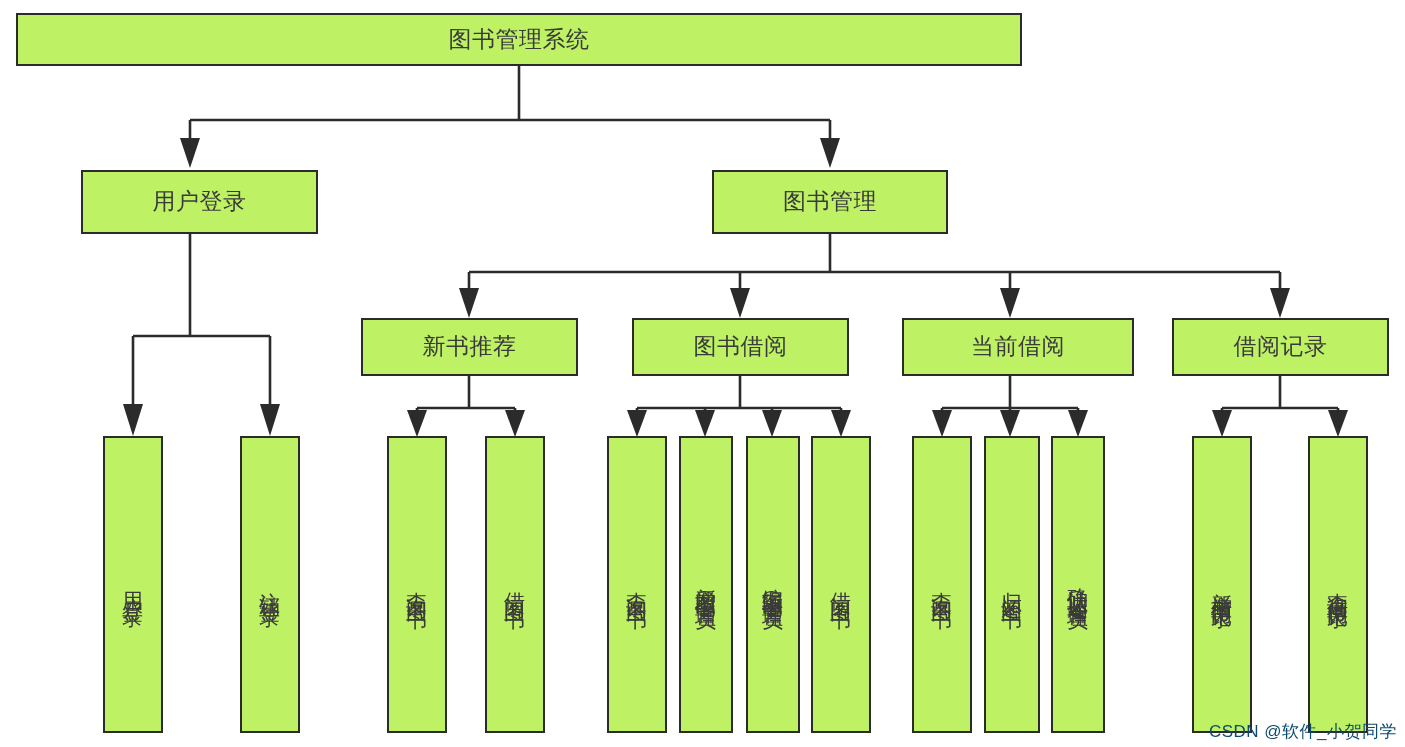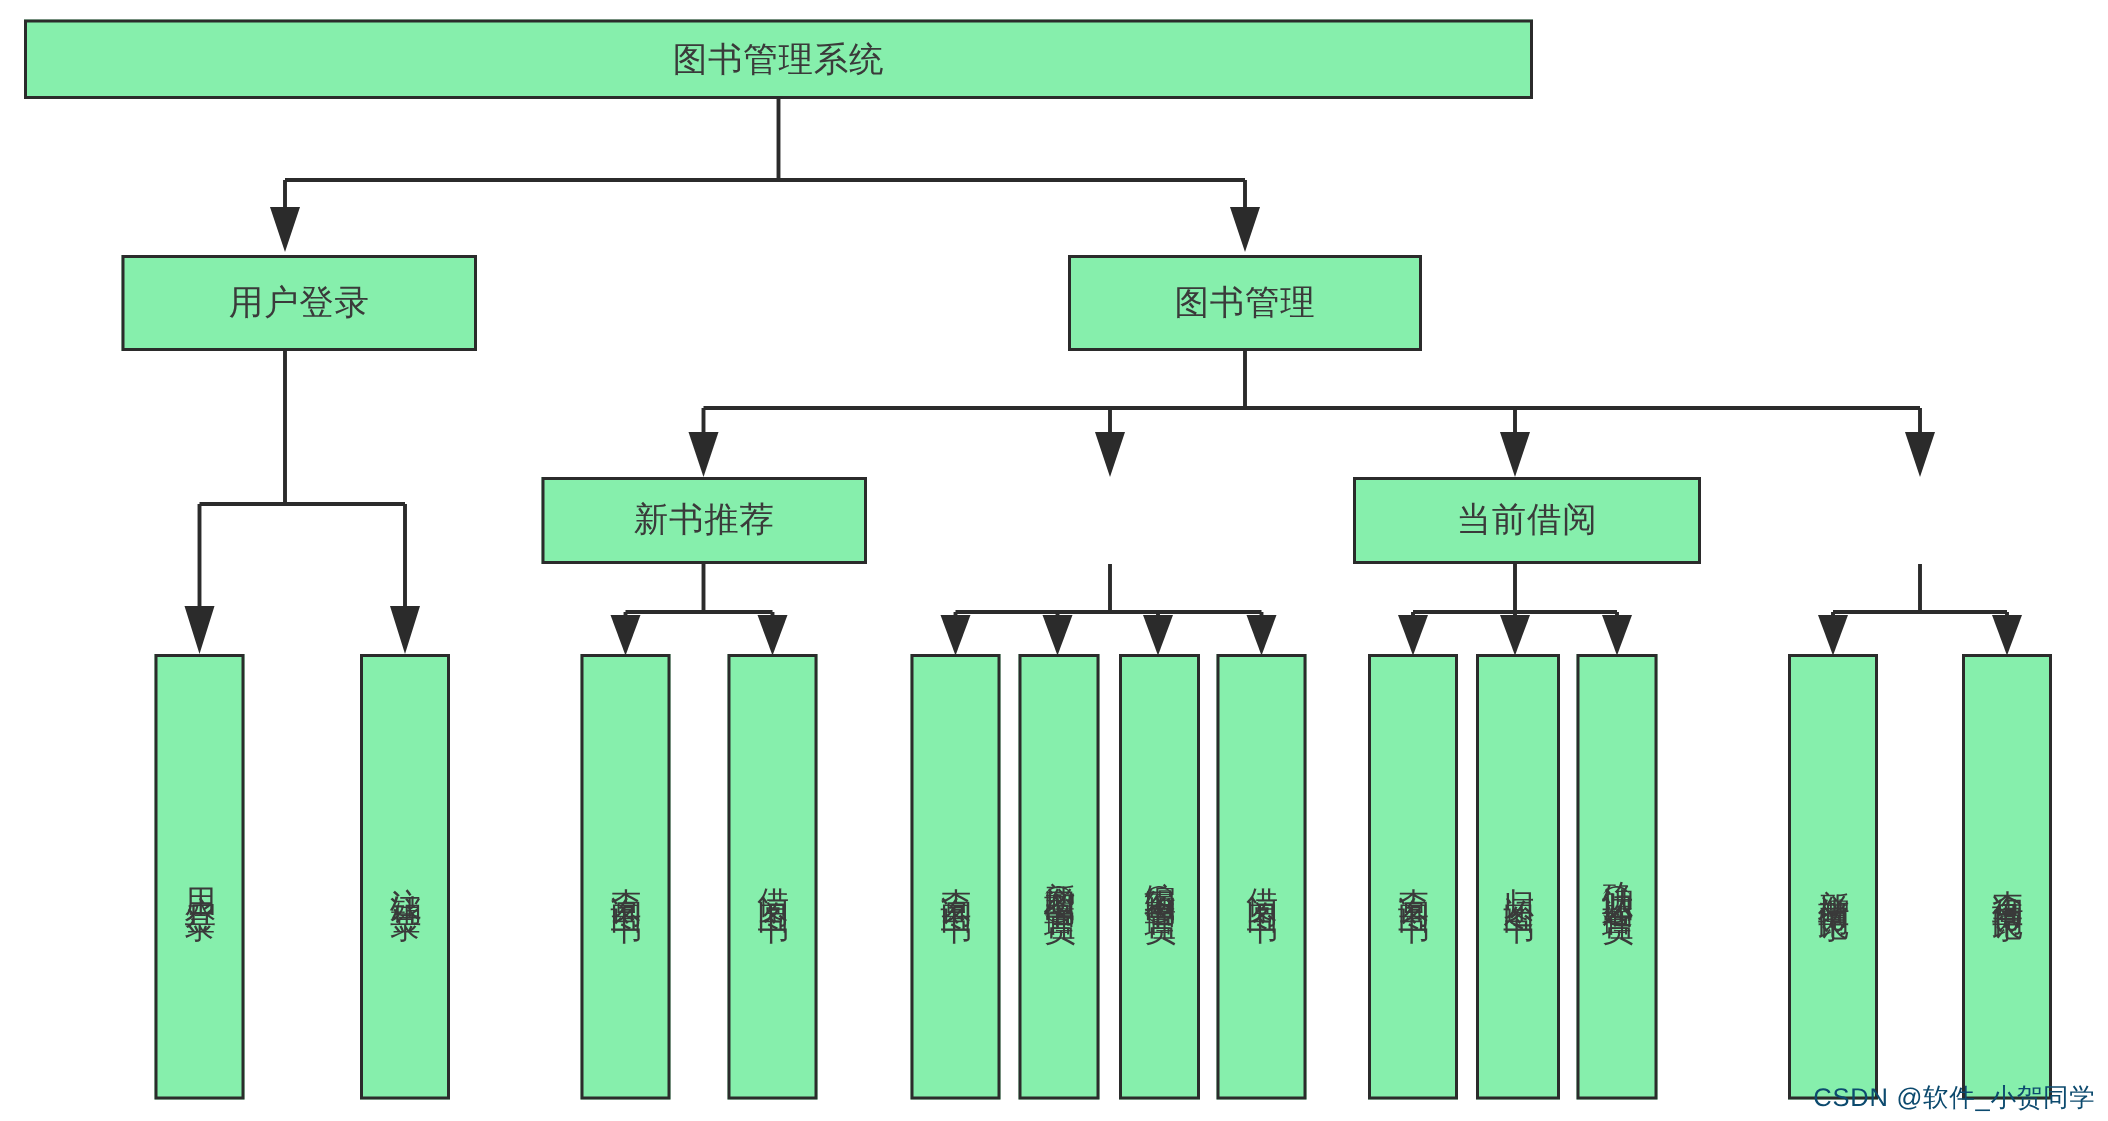--- a/index.html
+++ b/index.html
@@ -16,21 +16,21 @@
   }
   #diagram-root {
     position: relative;
     width: 1405px;
     height: 747px;
     background: #ffffff;
   }
   .node {
     position: absolute;
     box-sizing: border-box;
-    background: #86efac;
+    background: #bef264;
     border: 2.5px solid #2b2b2b;
     display: flex;
     align-items: center;
     justify-content: center;
     color: #3a3a3a;
   }
   .node-label {
     display: block;
     text-align: center;
     line-height: 1.02;
@@ -165,25 +165,31 @@
   </div>
 
   <div class="node horizontal" style="left:712px; top:170px; width:236px; height:64px;">
     <span class="node-label">图书管理</span>
   </div>
 
   <div class="node horizontal" style="left:361px; top:318px; width:217px; height:58px;">
     <span class="node-label">新书推荐</span>
   </div>
 
+  <div class="node horizontal" style="left:632px; top:318px; width:217px; height:58px;">
+    <span class="node-label">图书借阅</span>
+  </div>
 
   <div class="node horizontal" style="left:902px; top:318px; width:232px; height:58px;">
     <span class="node-label">当前借阅</span>
   </div>
 
+  <div class="node horizontal" style="left:1172px; top:318px; width:217px; height:58px;">
+    <span class="node-label">借阅记录</span>
+  </div>
 
   <div class="node vertical" style="left:103px; top:436px; width:60px; height:297px;">
     <span class="node-label">用户登录</span>
   </div>
 
   <div class="node vertical" style="left:240px; top:436px; width:60px; height:297px;">
     <span class="node-label">注销登录</span>
   </div>
 
   <div class="node vertical" style="left:387px; top:436px; width:60px; height:297px;">

